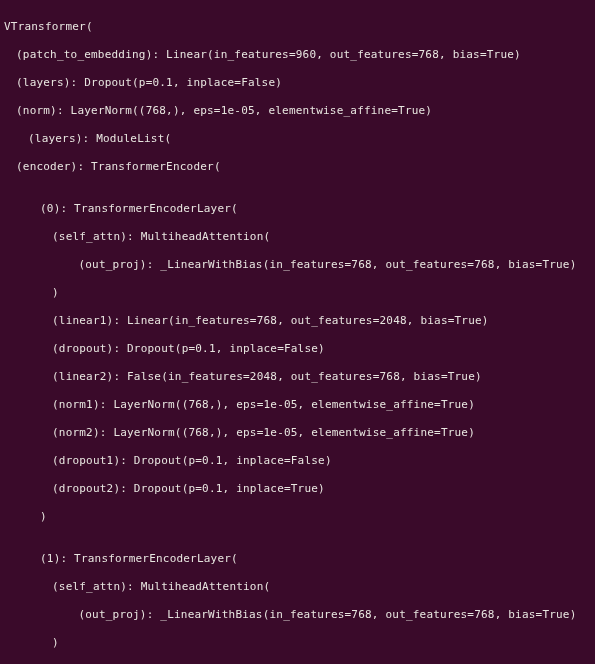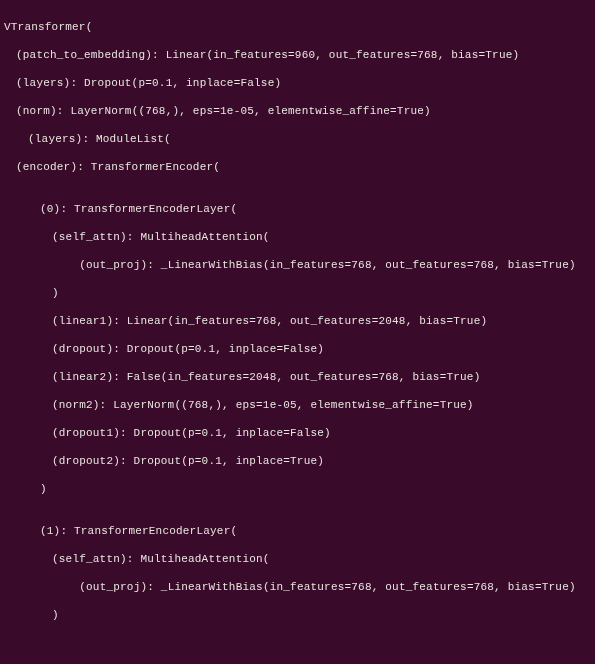--- a/index.html
+++ b/index.html
@@ -14,21 +14,20 @@
     line-height: 14px;
     color: #e8e6e0;
   }
   .terminal {
     box-sizing: border-box;
     width: 595px;
     height: 664px;
     padding: 6px 4px 4px 4px;
     white-space: pre;
     letter-spacing: 0.2px;
-    font-family: Liberation Mono, monospace;
   }
   .line {
     display: block;
     white-space: pre;
   }
   
   .i1 { padding-left: 12px; }
   .i2 { padding-left: 24px; }
   .i3 { padding-left: 36px; }
   .i4 { padding-left: 48px; }
@@ -45,20 +44,21 @@
 <span class="line i2">(layers): ModuleList(</span>
 <span class="line i1"><span>(encoder): </span><span>TransformerEncoder</span>(</span>
 
 <span class="line i3">(0): TransformerEncoderLayer(</span>
 <span class="line i4">(self_attn): MultiheadAttention(</span>
 <span class="line i5">(out_proj): _LinearWithBias(in_features=768, out_features=768, bias=True)</span>
 <span class="line i4">)</span>
 <span class="line i4">(linear1): Linear(in_features=768, out_features=2048, bias=True)</span>
 <span class="line i4">(dropout): Dropout(p=0.1, inplace=False)</span>
 <span class="line i4">(linear2): False(in_features=2048, out_features=768, bias=True)</span>
+<span class="line i4">(norm1): LayerNorm((768,), eps=1e-05, elementwise_affine=True)</span>
 <span class="line i4">(norm2): LayerNorm((768,), eps=1e-05, elementwise_affine=True)</span>
 <span class="line i4">(dropout1): Dropout(p=0.1, inplace=False)</span>
 <span class="line i4">(dropout2): Dropout(p=0.1, inplace=True)</span>
 <span class="line i3">)</span>
 
 <span class="line i3">(1): TransformerEncoderLayer(</span>
 <span class="line i4">(self_attn): MultiheadAttention(</span>
 <span class="line i5">(out_proj): _LinearWithBias(in_features=768, out_features=768, bias=True)</span>
 <span class="line i4">)</span>
 

